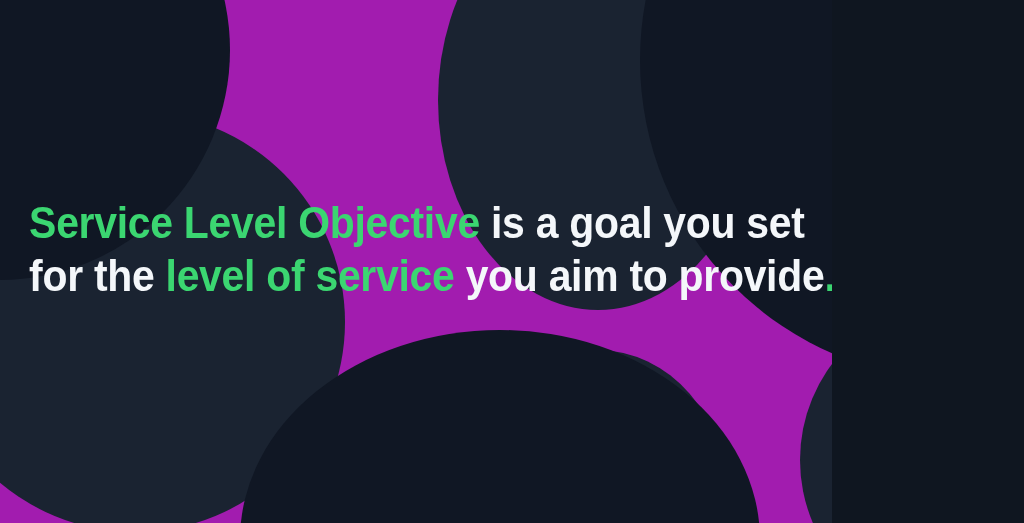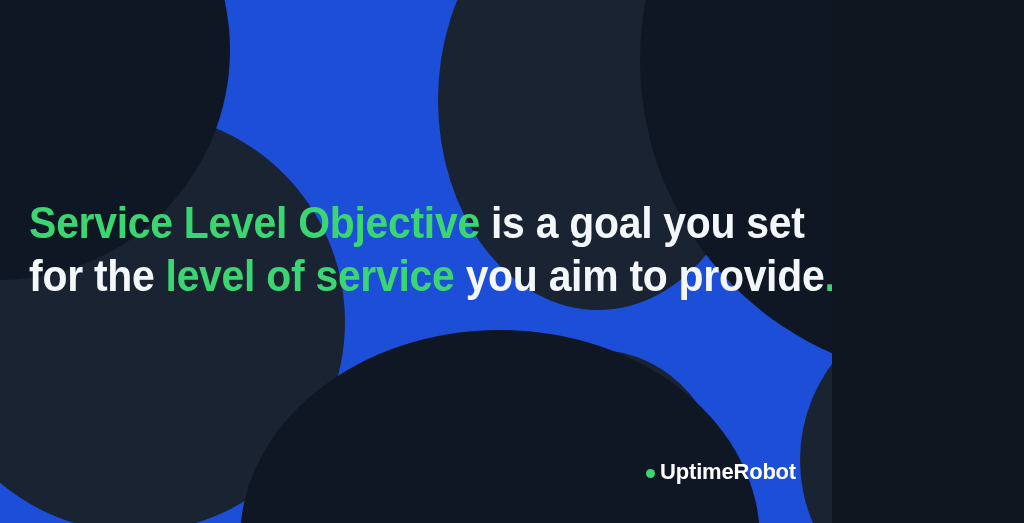--- a/index.html
+++ b/index.html
@@ -6,21 +6,21 @@
   html, body {
     margin: 0;
     padding: 0;
     background: #0f1620;
   }
   #card {
     position: relative;
     width: 832px;
     height: 523px;
     overflow: hidden;
-    background: #1d4ed8;
+    background: #a21caf;
     font-family: "Liberation Sans", "DejaVu Sans", sans-serif;
     -webkit-font-smoothing: antialiased;
   }
 
   
   .bg-layer {
     position: absolute;
     inset: 0;
     overflow: hidden;
     pointer-events: none;
@@ -152,18 +152,14 @@
     <div class="blob blob-dark-tr"></div>
     <div class="blob blob-dark-b"></div>
     <div class="blob blob-dark-l"></div>
   </div>
 
   <div id="headline">
     <span class="hl-line"><span class="accent">Service Level Objective</span><span> is a goal you set</span></span>
     <span class="hl-line"><span>for the </span><span class="accent">level of service</span><span> you aim to provide</span><span class="accent">.</span></span>
   </div>
 
-  <div id="logo">
-    <span id="logo-dot"></span>
-    <span id="logo-text">UptimeRobot</span>
-  </div>
 
 </div>
 
 </body></html>

